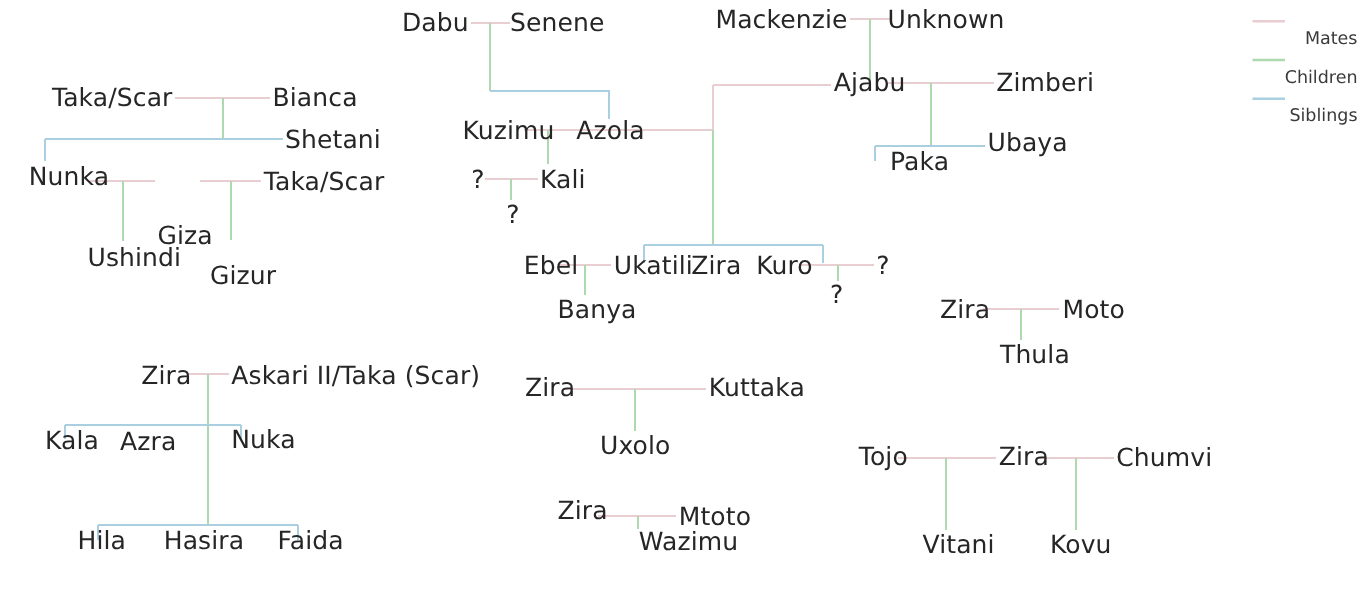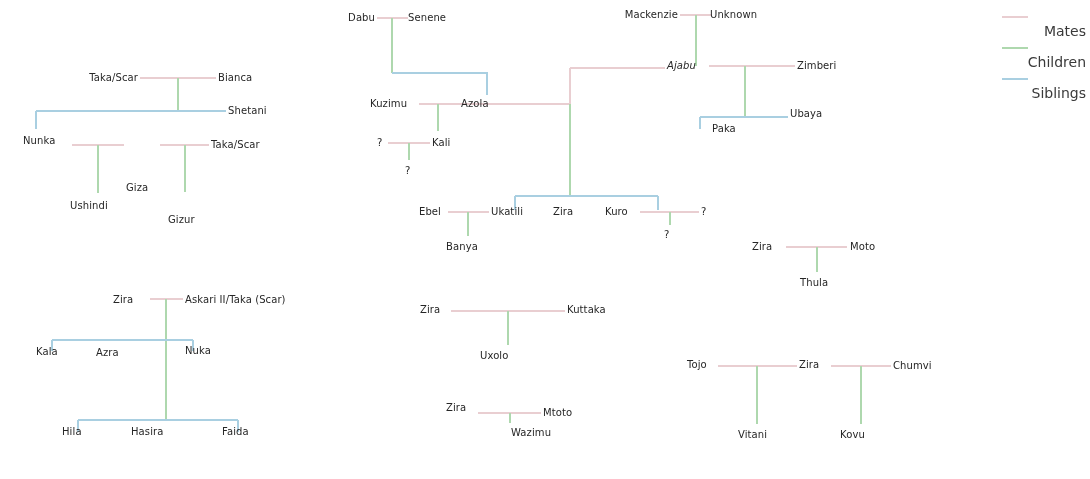--- a/index.html
+++ b/index.html
@@ -19,21 +19,21 @@
   #edges {
     position: absolute;
     left: 0;
     top: 0;
     width: 1090px;
     height: 479px;
     pointer-events: none;
   }
   .node {
     position: absolute;
-    font-size: 10px;
+    font-size: 20px;
     color: #262626;
     white-space: nowrap;
     line-height: 16px;
     letter-spacing: 0.1px;
   }
   .node.right  { transform: translateX(-100%); }
   .node.bold   { font-weight: normal; }
   .legend {
     position: absolute;
     left: 1000px;
@@ -121,21 +121,21 @@
       <polyline points="510,413 510,423" fill="none" stroke="#aed8ae" stroke-width="1.6" shape-rendering="crispEdges"></polyline>
     </svg>
 
   <div id="nodes-layer">
       <div class="node right" style="left: 375px; top: 10px;">Dabu</div>
       <div class="node" style="left: 408px; top: 10px;">Senene</div>
       <div class="node right" style="left: 678px; top: 7px;">Mackenzie</div>
       <div class="node" style="left: 710px; top: 7px;">Unknown</div>
       <div class="node right" style="left: 138px; top: 70px;">Taka/Scar</div>
       <div class="node" style="left: 218px; top: 70px;">Bianca</div>
-      <div class="node" style="left: 667px; top: 58px; font-style: italic;">Ajabu</div>
+      <div class="node" style="left: 667px; top: 58px;">Ajabu</div>
       <div class="node" style="left: 797px; top: 58px;">Zimberi</div>
       <div class="node" style="left: 228px; top: 103px;">Shetani</div>
       <div class="node" style="left: 370px; top: 96px;">Kuzimu</div>
       <div class="node" style="left: 461px; top: 96px;">Azola</div>
       <div class="node" style="left: 790px; top: 106px;">Ubaya</div>
       <div class="node" style="left: 712px; top: 121px;">Paka</div>
       <div class="node" style="left: 23px; top: 133px;">Nunka</div>
       <div class="node" style="left: 126px; top: 137px; margin-top: 43px;">Giza</div>
       <div class="node" style="left: 211px; top: 137px;">Taka/Scar</div>
       <div class="node" style="left: 377px; top: 135px;">?</div>

